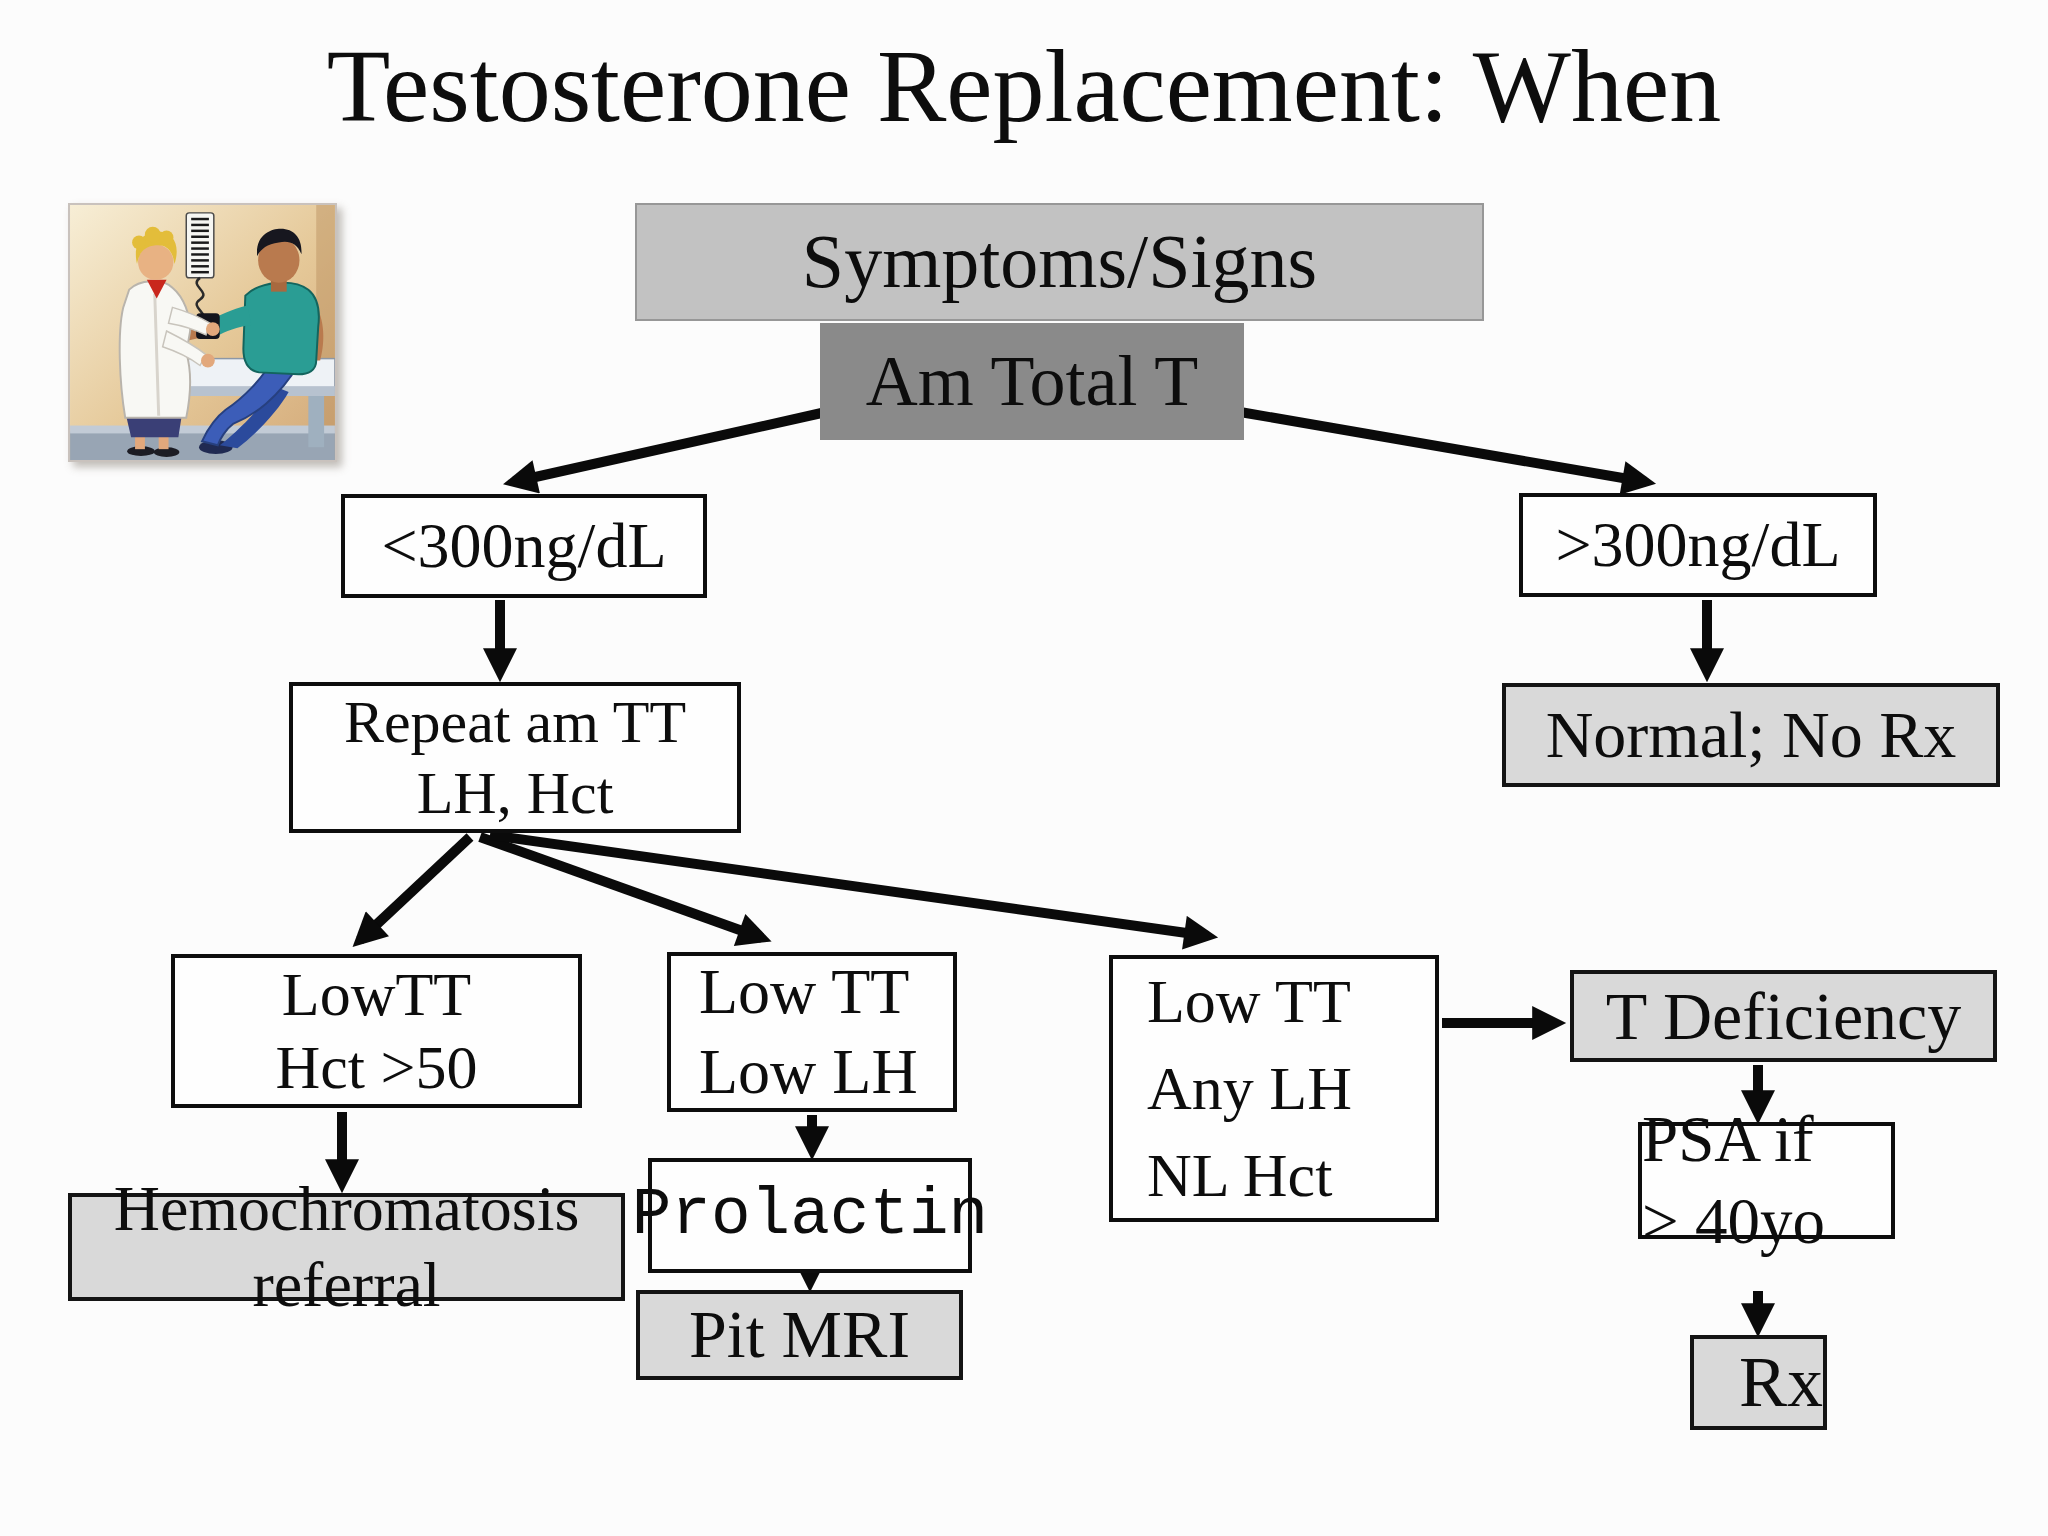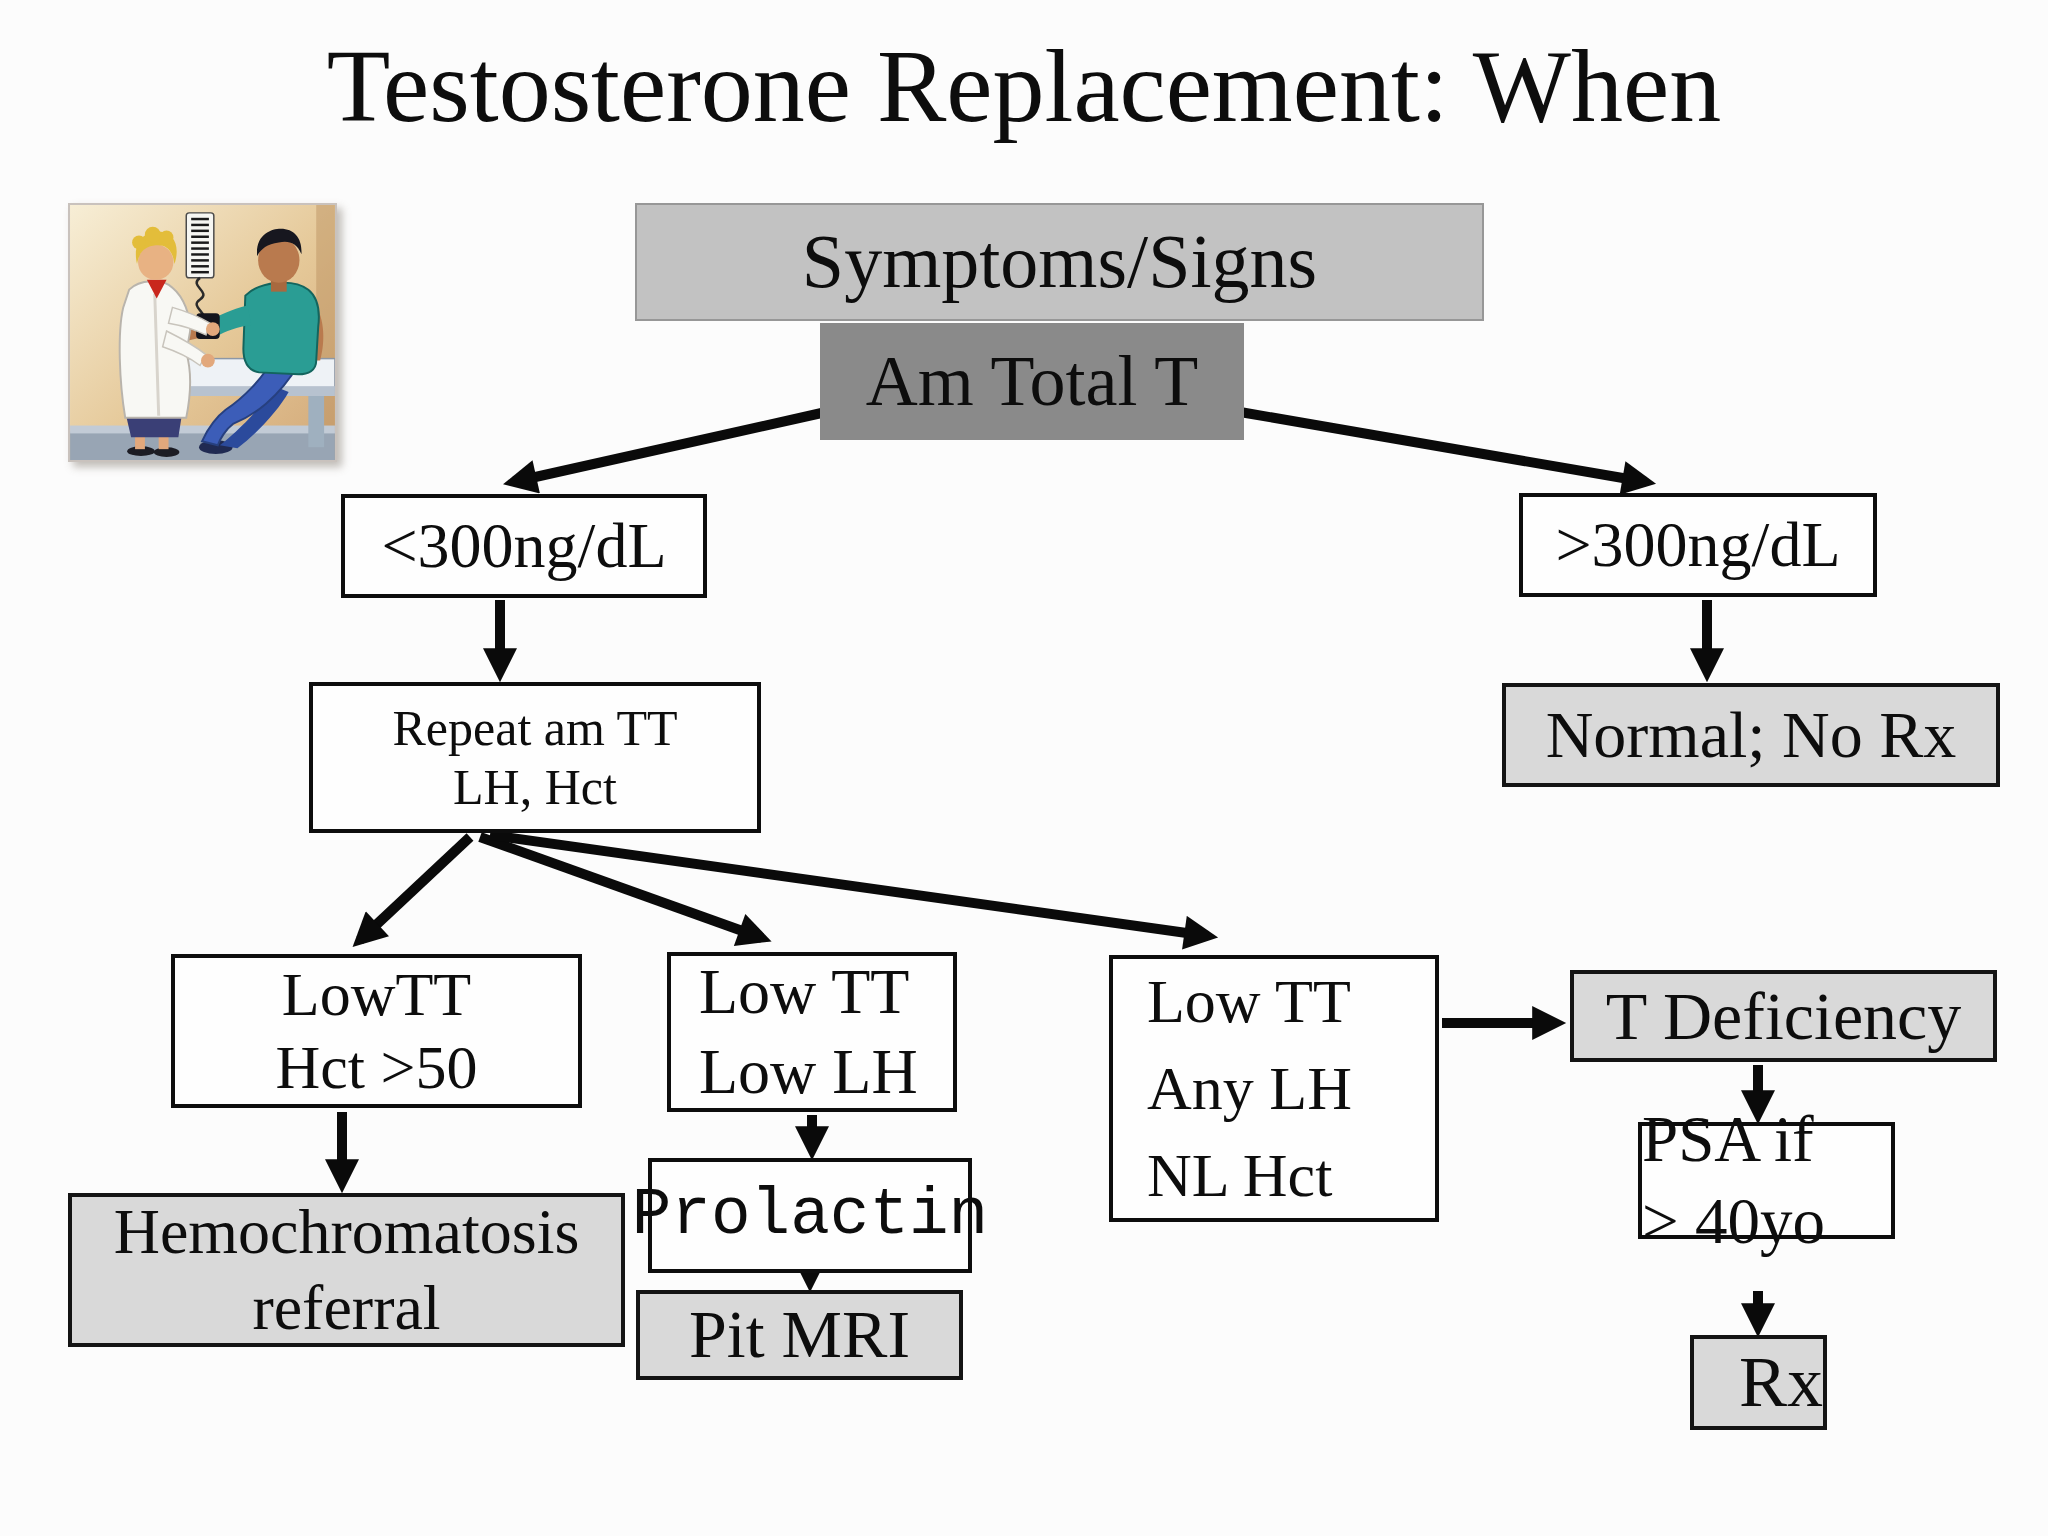--- a/index.html
+++ b/index.html
@@ -134,21 +134,21 @@
   </div>
 
   <div class="node plain" style="left:341px;top:494px;width:366px;height:104px;font-size:64px;">
     <span>&lt;300ng/dL</span>
   </div>
 
   <div class="node plain" style="left:1519px;top:493px;width:358px;height:104px;font-size:64px;">
     <span>&gt;300ng/dL</span>
   </div>
 
-  <div class="node plain" style="left:289px;top:682px;width:452px;height:151px;font-size:50px;line-height:1.18;margin-left:20px;">
+  <div class="node plain" style="left:289px;top:682px;width:452px;height:151px;font-size:60px;line-height:1.18;">
     <span class="ln">Repeat am TT</span>
     <span class="ln">LH, Hct</span>
   </div>
 
   <div class="node result" style="left:1502px;top:683px;width:498px;height:104px;font-size:66px;">
     <span>Normal; No Rx</span>
   </div>
 
   <div class="node plain" style="left:171px;top:954px;width:411px;height:154px;font-size:62px;line-height:1.18;">
     <span class="ln">LowTT</span>
@@ -159,21 +159,21 @@
     <span class="ln">Low TT</span>
     <span class="ln">Low LH</span>
   </div>
 
   <div class="node plain left-align" style="left:1109px;top:955px;width:330px;height:267px;font-size:62px;line-height:1.4;padding-left:34px;">
     <span class="ln">Low TT</span>
     <span class="ln">Any LH</span>
     <span class="ln">NL Hct</span>
   </div>
 
-  <div class="node result" style="left:68px;top:1193px;width:557px;height:154px;font-size:64px;line-height:1.18;">
+  <div class="node result" style="left:68px;top:1193px;width:557px;height:108px;font-size:64px;line-height:1.18;">
     <span class="ln">Hemochromatosis</span>
     <span class="ln">referral</span>
   </div>
 
   <div class="node plain" style="left:648px;top:1158px;width:324px;height:115px;font-size:66px;font-family:Liberation Mono, monospace;">
     <span>Prolactin</span>
   </div>
 
   <div class="node result" style="left:636px;top:1290px;width:327px;height:90px;font-size:68px;">
     <span>Pit MRI</span>

